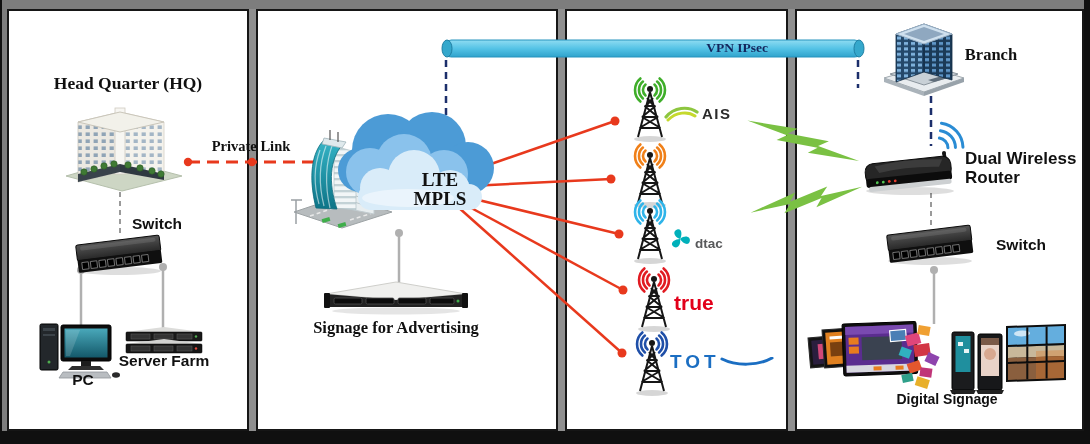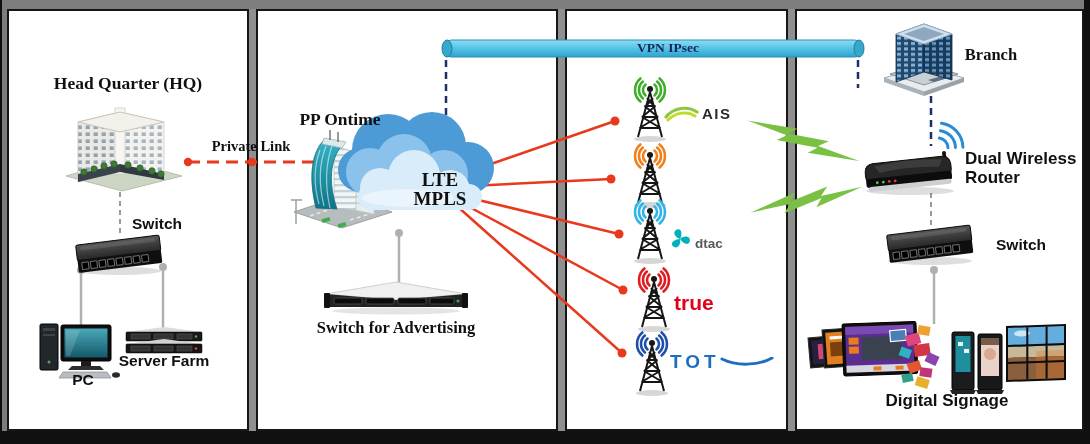--- a/index.html
+++ b/index.html
@@ -388,34 +388,33 @@
         <path d="M21.3,2 L21.3,54 M40.6,2 L40.6,54 M2,20 L58,20 M2,37 L58,37" stroke="#0d0d0d" stroke-width="2"></path>
       </g>
     </g>
   </svg>
 
   <div class="lbl serif c" style="left:28px;top:73px;width:200px;font-size:17.5px">Head Quarter (HQ)</div>
   <div class="lbl sans c" style="left:120px;top:215px;width:74px;font-size:15.5px">Switch</div>
   <div class="lbl sans c" style="left:53px;top:371px;width:60px;font-size:15.5px">PC</div>
   <div class="lbl serif c" style="left:186px;top:138px;width:130px;font-size:14.5px">Private Link</div>
   <div class="lbl sans c" style="left:104px;top:352px;width:120px;font-size:15.5px">Server Farm</div>
-  <div class="lbl serif c" style="left:275px;top:109px;width:130px;font-size:17.5px">PP Ontime</div>
   <div class="lbl serif c" style="left:398px;top:170px;width:84px;font-size:19px;line-height:19px">
     <span style="display:block">LTE</span>
     <span style="display:block">MPLS</span>
   </div>
-  <div class="lbl serif c" style="left:286px;top:318px;width:220px;font-size:16.5px">Switch for Advertising</div>
-  <div class="lbl serif c" style="left: 568px; top: 40px; width: 200px; font-size: 13.5px; color: rgb(19, 38, 92);">VPN IPsec</div>
+  <div class="lbl serif c" style="left:286px;top:318px;width:220px;font-size:16.5px">Signage for Advertising</div>
+  <div class="lbl serif c" style="left: 568px; top: 40px; width: 200px; font-size: 13.5px; color: rgb(19, 38, 92); text-align: right;">VPN IPsec</div>
   <div class="lbl serif c" style="left:949px;top:45px;width:84px;font-size:16.5px">Branch</div>
   <div class="lbl sans" style="left:965px;top:149px;width:132px;font-size:17px">
     <span class="lh1" style="display:block">Dual Wireless</span>
     <span class="lh1" style="display:block">Router</span>
   </div>
   <div class="lbl sans c" style="left:985px;top:236px;width:72px;font-size:15.5px">Switch</div>
-  <div class="lbl sans c" style="left:847px;top:391px;width:200px;font-size:17px">Digital Signage</div>
+  <div class="lbl sans c" style="left:847px;top:391px;width:200px;font-size:14px">Digital Signage</div>
 
   <div class="logo" style="left:664px;top:104px">
     <svg width="36" height="18" viewBox="0 0 36 18">
       <path d="M2,13 C10,3 24,2 33,8" fill="none" stroke-width="3.2" stroke-linecap="round" stroke="#8dc63f"></path>
       <path d="M4,16 C12,8 24,7 31,12" fill="none" stroke="#c5d92d" stroke-width="3" stroke-linecap="round"></path>
     </svg>
     <span style="font-size: 15px; letter-spacing: 1.5px; margin-left: 2px; color: rgb(43, 43, 43);">AIS</span>
   </div>
   <div class="logo" style="left:670px;top:168px">
     <span style="font-size: 16px; letter-spacing: 1px; color: #ffffff; margin-top: 32px;">CAT</span>

